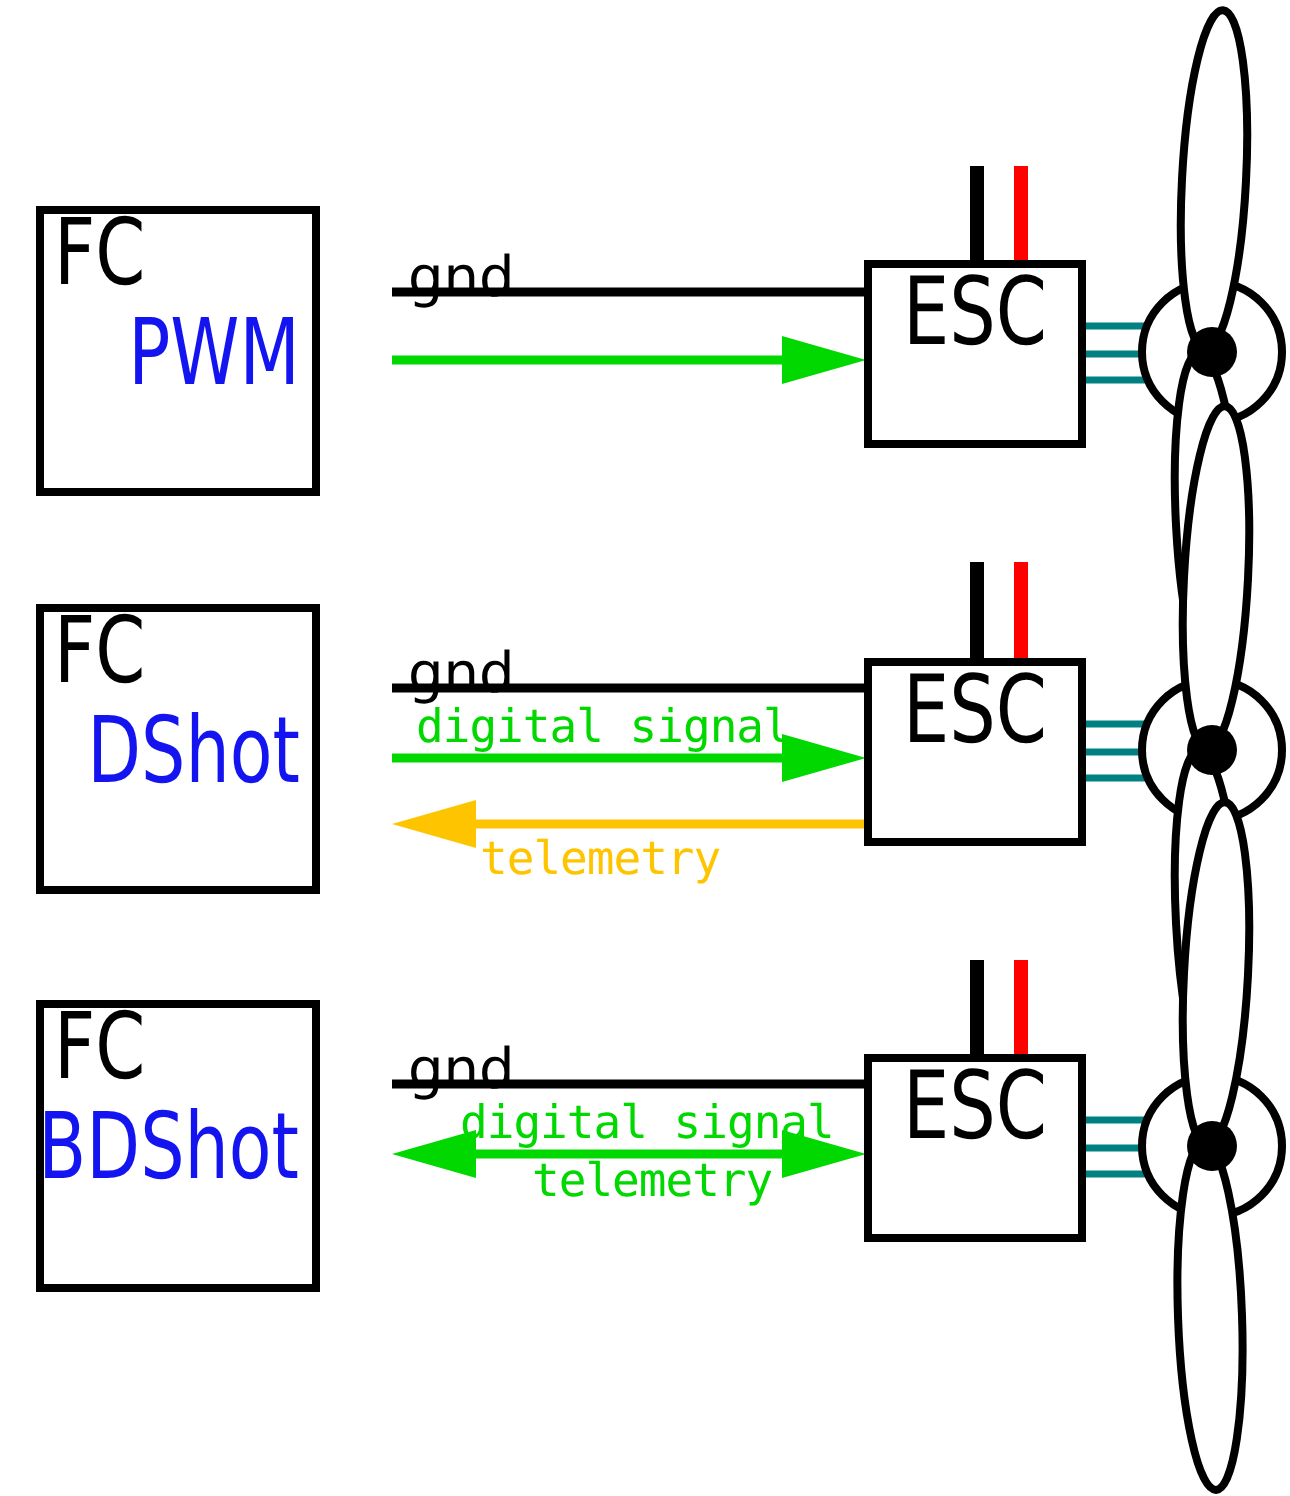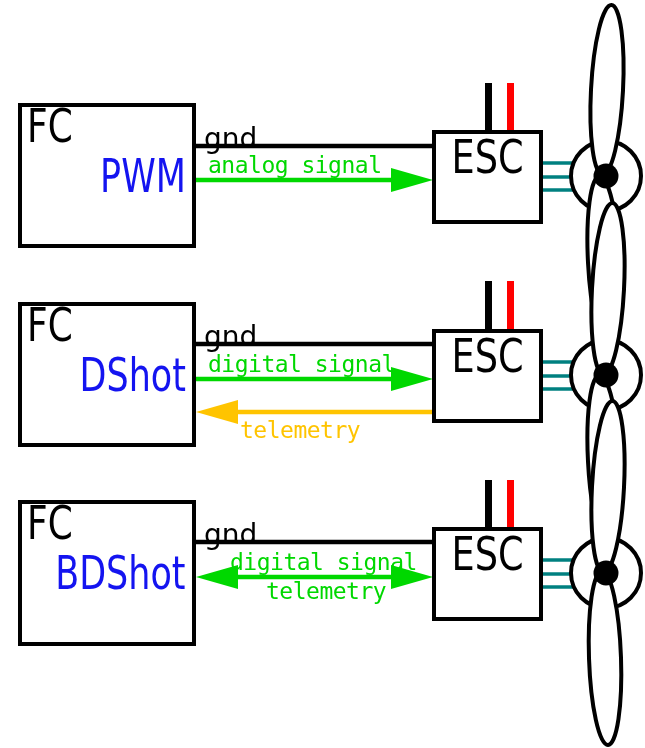--- a/index.html
+++ b/index.html
@@ -11,21 +11,21 @@
     --ink:#000000;
     --bg:#ffffff;
   }
   html,body{margin:0;padding:0;background:var(--bg);}
   .stage{
     position:relative;width:645px;height:748px;background:var(--bg);
     font-family:"DejaVu Sans",sans-serif;overflow:hidden;
   }
   .gfx{position:absolute;left:0;top:0;}
   .box{position:absolute;border:4px solid var(--ink);background:transparent;box-sizing:border-box;}
-  .fc-box{left:18px;width:178px;height:145px;background:var(--bg);}
+  .fc-box{left:18px;width:142px;height:145px;background:var(--bg);}
   .esc-box{left:432px;width:111px;height:94px;background:transparent;}
   .fc-label{
     position:absolute;left:5px;top:-4px;font-size:46px;line-height:1;color:var(--ink);
     transform:scaleX(0.78);transform-origin:left top;white-space:nowrap;
   }
   .protocol-label{
     position:absolute;right:6px;top:46px;font-size:46px;line-height:1;color:var(--protocol-blue);
     transform:scaleX(0.76);transform-origin:right top;white-space:nowrap;
   }
   .esc-label{
@@ -117,21 +117,20 @@
   </svg>
 
   <div class="box fc-box" style="top:103px;">
     <div class="fc-label">FC</div>
     <div class="protocol-label">PWM</div>
   </div>
   <div class="box esc-box" style="top:130px;">
     <div class="esc-label">ESC</div>
   </div>
   <div class="wire-label" style="left:204px;top:125px;">gnd</div>
-  <div class="mono-label green-label" style="left:208px;top:154px;">analog signal</div>
 
   <div class="box fc-box" style="top:302px;">
     <div class="fc-label">FC</div>
     <div class="protocol-label">DShot</div>
   </div>
   <div class="box esc-box" style="top:329px;">
     <div class="esc-label">ESC</div>
   </div>
   <div class="wire-label" style="left:204px;top:323px;">gnd</div>
   <div class="mono-label green-label" style="left:208px;top:353px;">digital signal</div>

